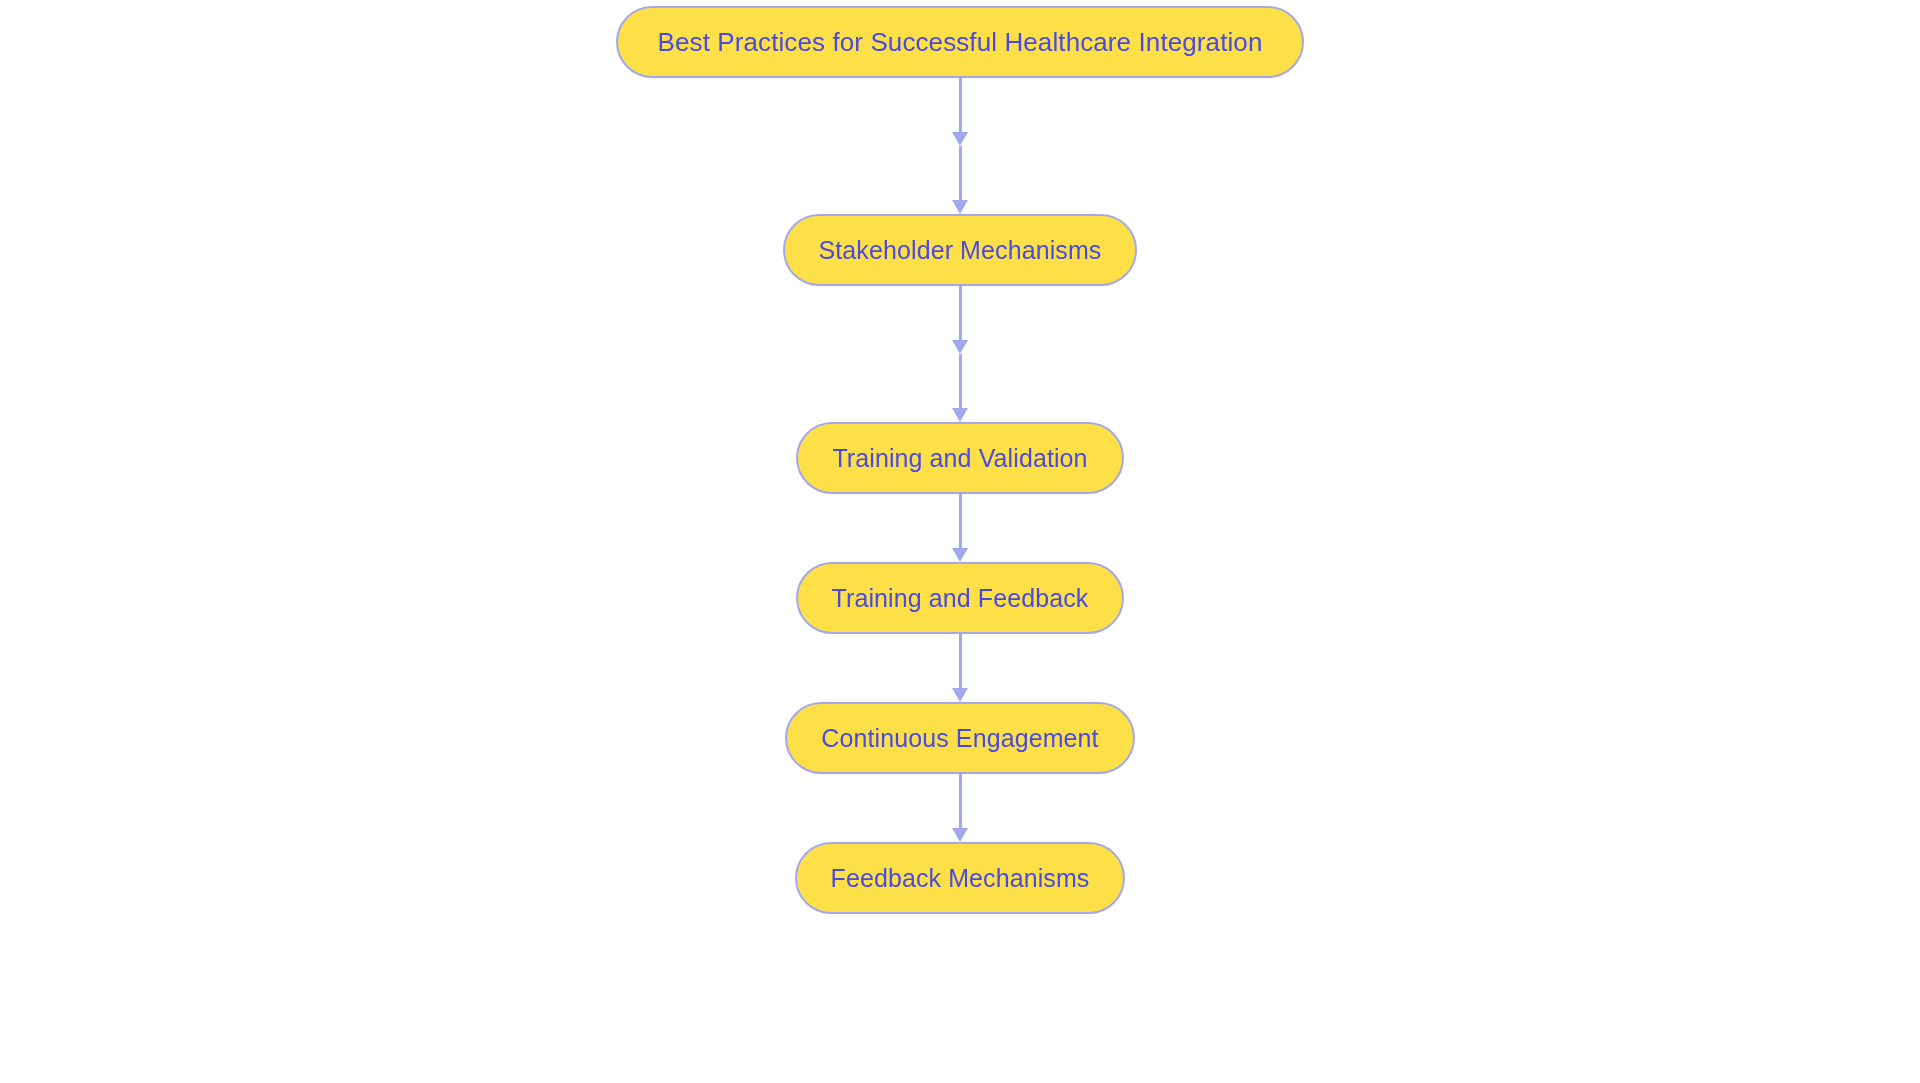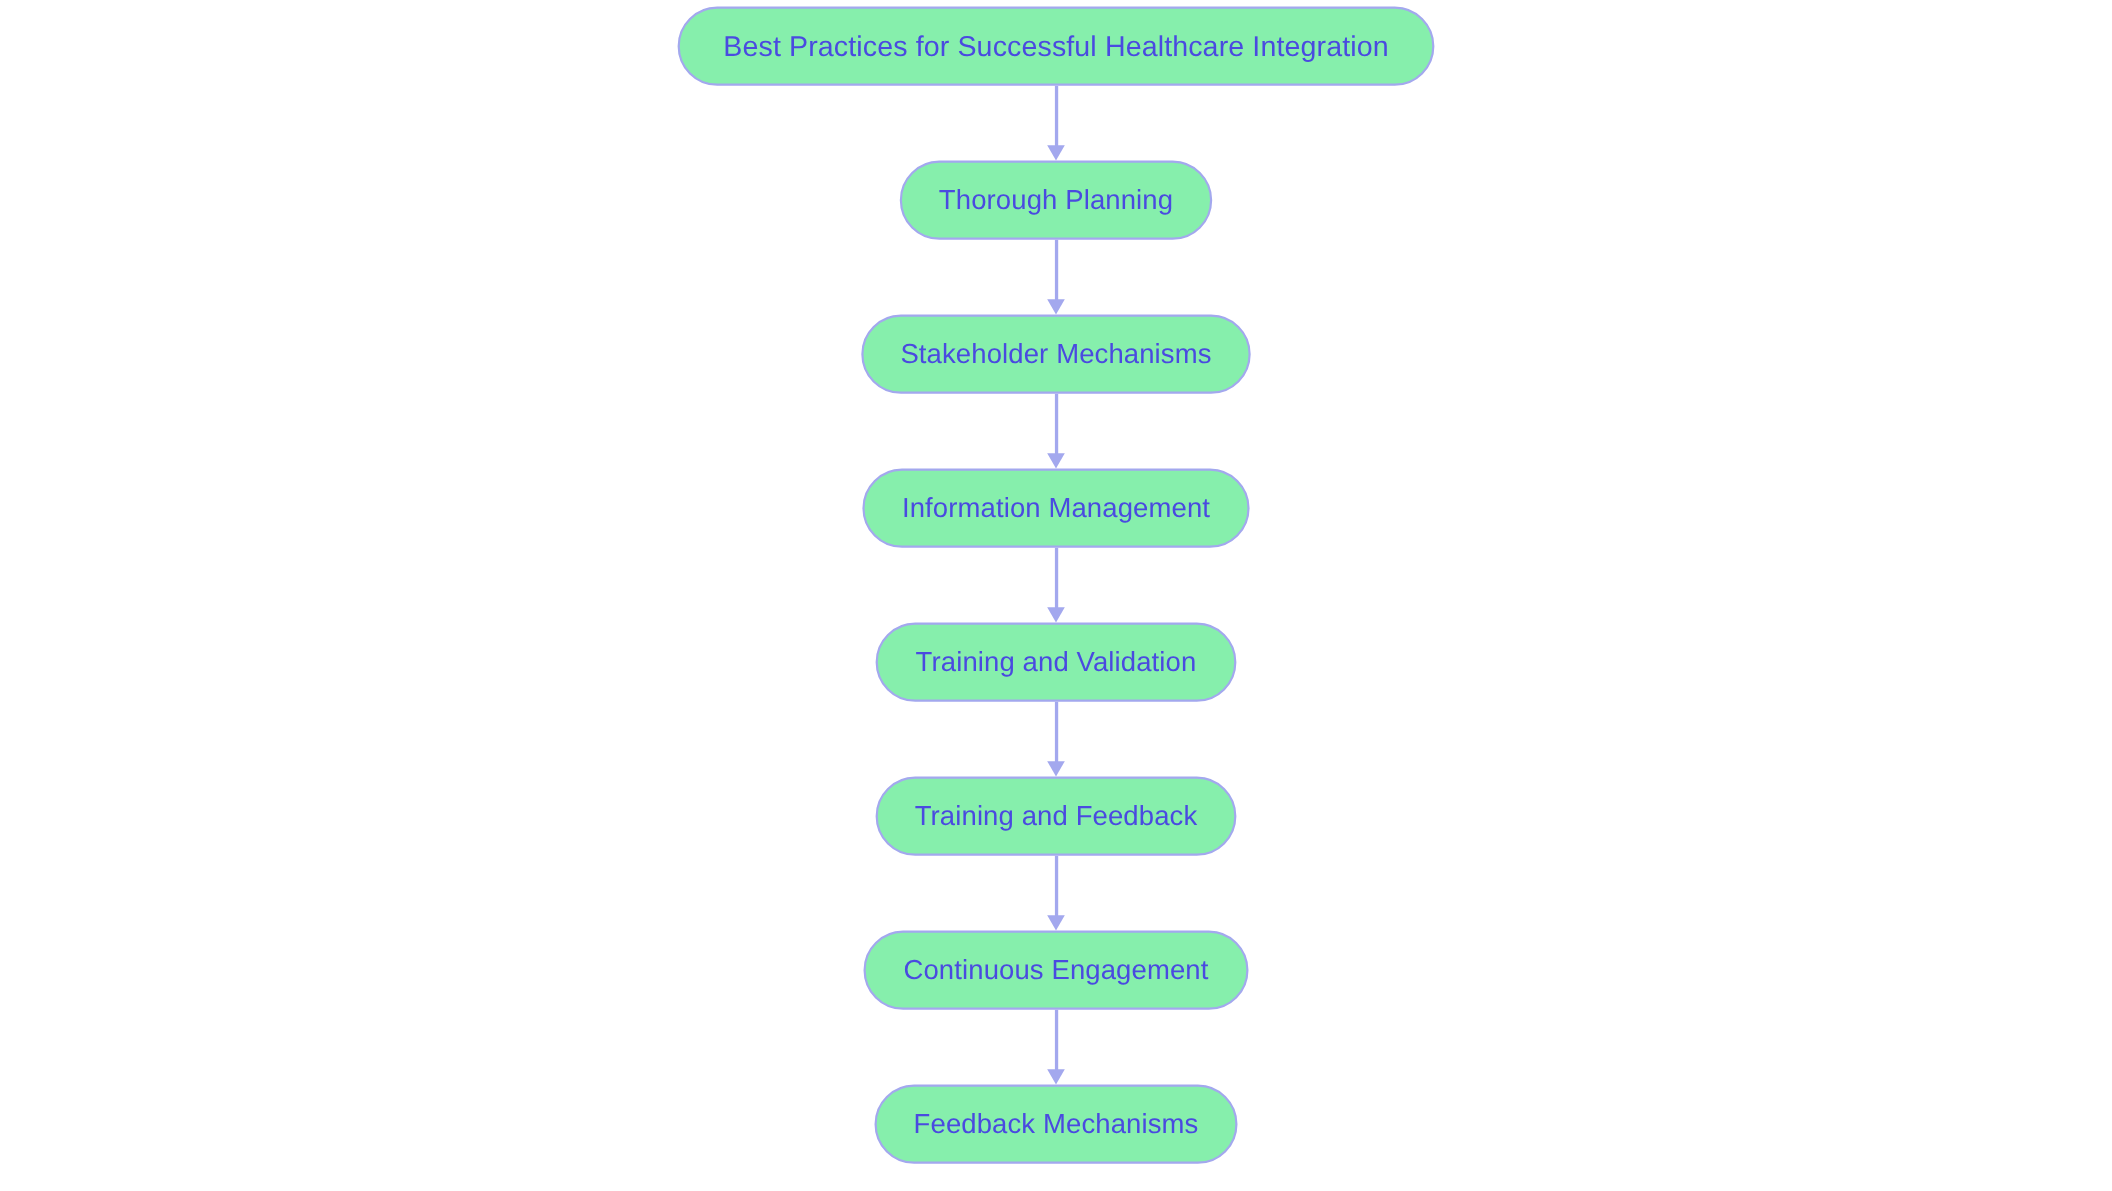--- a/index.html
+++ b/index.html
@@ -30,21 +30,21 @@
     display: flex;
     flex-direction: column;
     align-items: center;
   }
 
   
   .node {
     box-sizing: border-box;
     height: 72px;
     border-radius: 36px;
-    background: #86efac;
+    background: #fde047;
     border: 2px solid #a3a8ee;
     color: #4a4ae0;
     display: flex;
     align-items: center;
     justify-content: center;
     padding: 0 34px;
     font-size: 25px;
     font-weight: 400;
     letter-spacing: 0.1px;
     white-space: nowrap;
@@ -92,41 +92,35 @@
 
     <div class="node title-node">
       <span>Best Practices for Successful Healthcare Integration</span>
     </div>
 
     <div class="connector">
       <span class="line"></span>
       <span class="head"></span>
     </div>
 
-    <div class="node">
-      <span>Thorough Planning</span>
-    </div>
 
     <div class="connector">
       <span class="line"></span>
       <span class="head"></span>
     </div>
 
     <div class="node">
       <span>Stakeholder Mechanisms</span>
     </div>
 
     <div class="connector">
       <span class="line"></span>
       <span class="head"></span>
     </div>
 
-    <div class="node">
-      <span>Information Management</span>
-    </div>
 
     <div class="connector">
       <span class="line"></span>
       <span class="head"></span>
     </div>
 
     <div class="node">
       <span>Training and Validation</span>
     </div>
 

